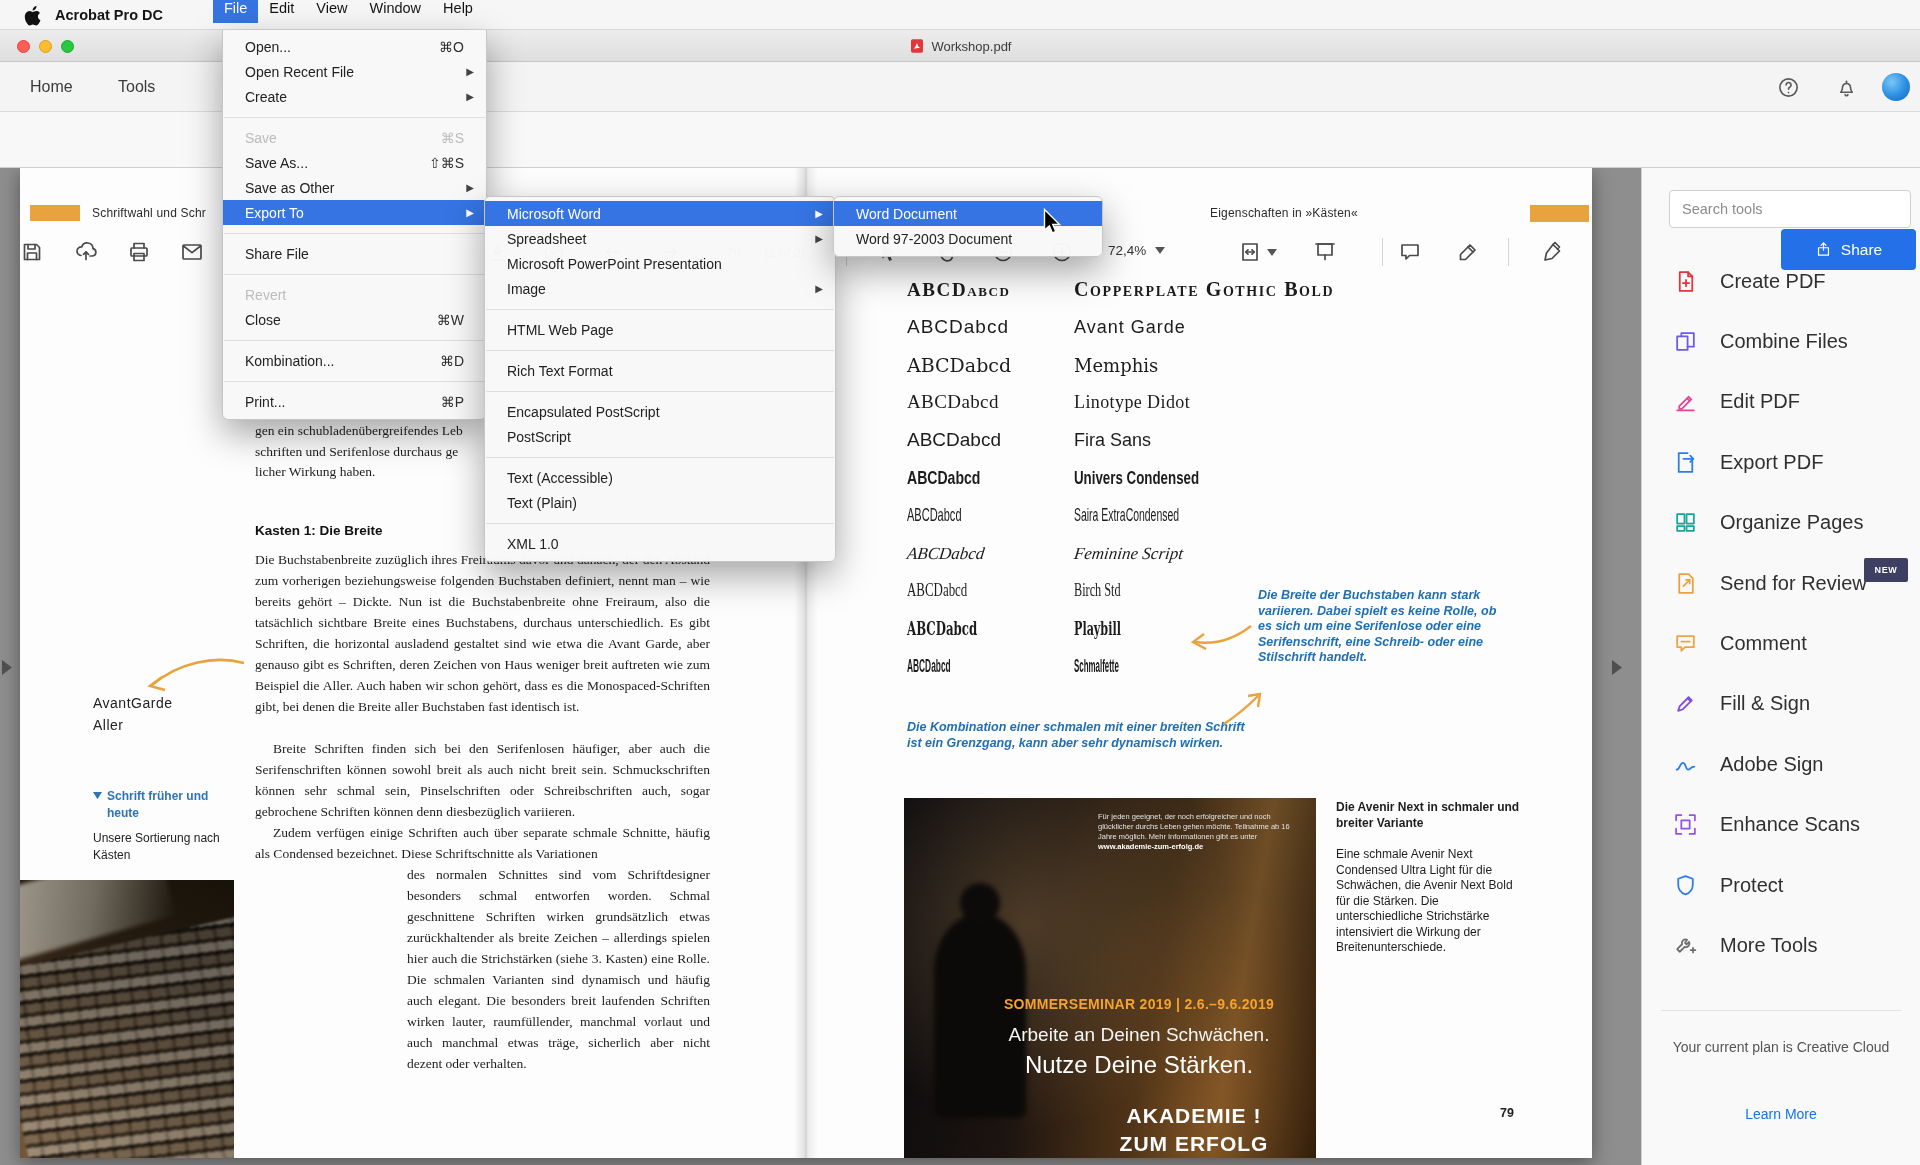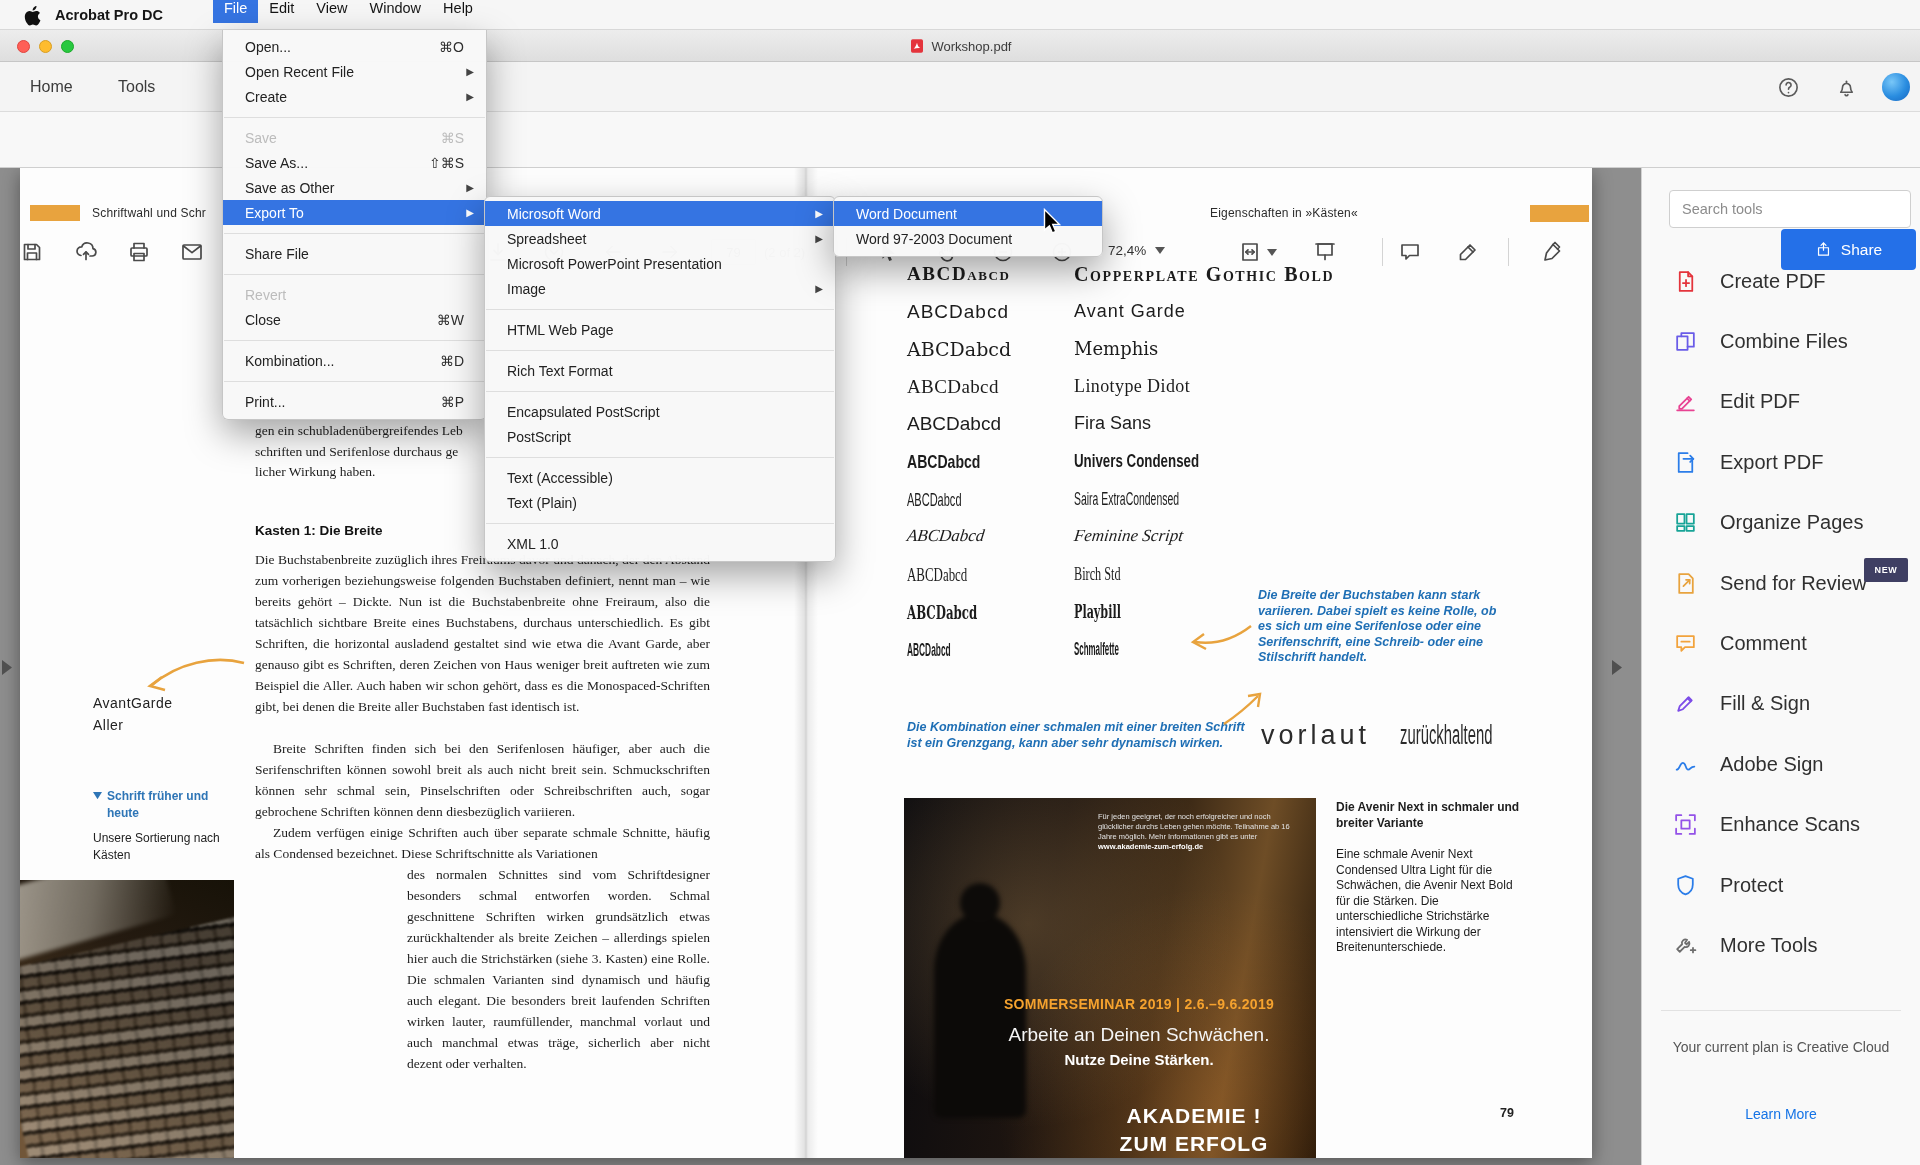--- a/index.html
+++ b/index.html
@@ -65,21 +65,21 @@
 #sort-note{position:absolute;left:73px;top:662px;width:135px;font-size:12px;line-height:17px;color:#222}
 .ann-arrow{position:absolute;color:var(--orange)}
 
 
 #photo{position:absolute;left:0;top:712px;width:214px;height:278px;overflow:hidden;background:linear-gradient(205deg,#171208 0%,#241a10 30%,#43321e 60%,#715639 92%)}
 #photo .rim{position:absolute;left:-25px;top:-12px;width:175px;height:72px;background:linear-gradient(115deg,#d8d2c6,#8d877b 55%,rgba(0,0,0,0));transform:rotate(-16deg);filter:blur(2px);opacity:.75}
 #photo .type{position:absolute;left:-10px;top:62px;width:260px;height:240px;transform:rotate(-13deg);filter:blur(1.1px);background:repeating-linear-gradient(6deg,rgba(214,208,196,.34) 0 9px,rgba(18,14,9,.65) 9px 13px,rgba(124,112,96,.28) 13px 22px,rgba(8,6,4,.72) 22px 26px),repeating-linear-gradient(96deg,rgba(255,255,255,.09) 0 14px,rgba(0,0,0,.28) 14px 18px)}
 
 
 #font-list{position:absolute;left:887px;top:95px;width:645px}
-.font-row{display:flex;align-items:flex-start;height:37.6px}
+.font-row{display:flex;align-items:flex-end;height:37.6px}
 .font-sample{width:167px;font-size:19px;color:#1c1c1c;display:inline-block;transform-origin:left center}
 .font-name{font-size:18px;color:#1c1c1c;display:inline-block;transform-origin:left center}
 .f-copperplate .font-sample,.f-copperplate .font-name{font-family:"Liberation Serif",serif;font-variant:small-caps;font-weight:700;letter-spacing:1.6px}
 .f-copperplate .font-name{font-size:20px}
 .f-avantgarde .font-sample,.f-avantgarde .font-name{letter-spacing:1px}
 .f-memphis .font-sample,.f-memphis .font-name{font-family:"DejaVu Serif",serif}
 .f-didot .font-sample,.f-didot .font-name{font-family:"Liberation Serif",serif;letter-spacing:.4px}
 .f-fira .font-sample,.f-fira .font-name{font-weight:500}
 .f-univers .font-sample,.f-univers .font-name{font-weight:600;transform:scaleX(.74)}
 .f-saira .font-sample,.f-saira .font-name{transform:scaleX(.58)}
@@ -95,21 +95,21 @@
 
 
 #ad{position:absolute;left:884px;top:630px;width:412px;height:360px;overflow:hidden;background:linear-gradient(100deg,#0a0a0e 0%,#1c1410 35%,#3d2a16 60%,#6e4d26 78%,#201408 100%)}
 #ad .glow{position:absolute;inset:0;background:radial-gradient(circle at 30% 35%,rgba(255,200,120,.22),rgba(0,0,0,0) 55%),radial-gradient(circle at 75% 85%,rgba(255,140,40,.16),rgba(0,0,0,0) 50%)}
 #ad .fig{position:absolute;left:30px;bottom:40px;width:92px;height:205px;background:#0c0a08;border-radius:46px 46px 8px 8px/58px 58px 8px 8px;filter:blur(2.5px)}
 #ad .fig::before{content:"";position:absolute;left:26px;top:-30px;width:40px;height:40px;border-radius:50%;background:#0d0b09}
 #ad .sm{position:absolute;left:194px;top:14px;width:206px;font-size:7.5px;line-height:10px;color:#e3e3e3}
 #ad .sm b{color:#fff}
 #ad .hl{position:absolute;left:80px;top:198px;width:310px;text-align:center;font-size:14px;font-weight:700;color:var(--ad-orange);letter-spacing:.3px}
 #ad .l1{position:absolute;left:80px;top:226px;width:310px;text-align:center;font-size:19px;color:#f5f5f5}
-#ad .l2{position:absolute;left:80px;top:253px;width:310px;text-align:center;font-size:15px;font-weight:700;color:#fff}
+#ad .l2{position:absolute;left:80px;top:253px;width:310px;text-align:center;font-size:24px;font-weight:400;color:#fff}
 #ad .b1{position:absolute;left:140px;top:306px;width:300px;text-align:center;font-size:21px;font-weight:700;color:#fff;letter-spacing:1px}
 #ad .b2{position:absolute;left:140px;top:334px;width:300px;text-align:center;font-size:21px;font-weight:700;color:#fff;letter-spacing:1px}
 
 #avenir-col{position:absolute;left:1316px;top:632px;width:188px;font-size:12px;line-height:15.5px;color:#1d1d1d}
 #avenir-col .t{font-weight:700;margin-bottom:16px}
 #rp-pagenum{position:absolute;left:1480px;top:938px;font-size:12.5px;font-weight:700;color:#222}
 
 .toggle{position:absolute;width:10px;height:14px;color:#4f4f4f;cursor:pointer;z-index:5}
 
 
@@ -457,24 +457,20 @@
     <path d="M66 6 C48 20 30 25 10 22" fill="none" stroke="currentColor" stroke-width="2.4"></path>
     <path d="M19 14 L8 22 L21 29" fill="none" stroke="currentColor" stroke-width="2.4"></path>
   </svg>
 
   <div class="blue-note" style="left:887px;top:552px;width:345px">Die Kombination einer schmalen mit einer breiten Schrift ist ein Grenzgang, kann aber sehr dynamisch wirken.</div>
   <svg class="ann-arrow" style="left:1198px;top:522px" width="48" height="38" viewBox="0 0 48 38">
     <path d="M6 34 C18 26 30 16 40 6" fill="none" stroke="currentColor" stroke-width="2.4"></path>
     <path d="M30 6 L42 4 L40 17" fill="none" stroke="currentColor" stroke-width="2.4"></path>
   </svg>
 
-  <div id="vorlaut-row">
-    <span class="wide">vorlaut</span>
-    <span class="narrow">zurückhaltend</span>
-  </div>
 
   <div id="ad">
     <div class="glow"></div>
     <div class="fig"></div>
     <div class="sm"><span>Für jeden geeignet, der noch erfolgreicher und noch glücklicher durchs Leben gehen möchte. Teilnahme ab 16 Jahre möglich. Mehr Informationen gibt es unter </span><b>www.akademie-zum-erfolg.de</b></div>
     <div class="hl">SOMMERSEMINAR 2019 | 2.6.–9.6.2019</div>
     <div class="l1">Arbeite an Deinen Schwächen.</div>
     <div class="l2">Nutze Deine Stärken.</div>
     <div class="b1">AKADEMIE !</div>
     <div class="b2">ZUM ERFOLG</div>

